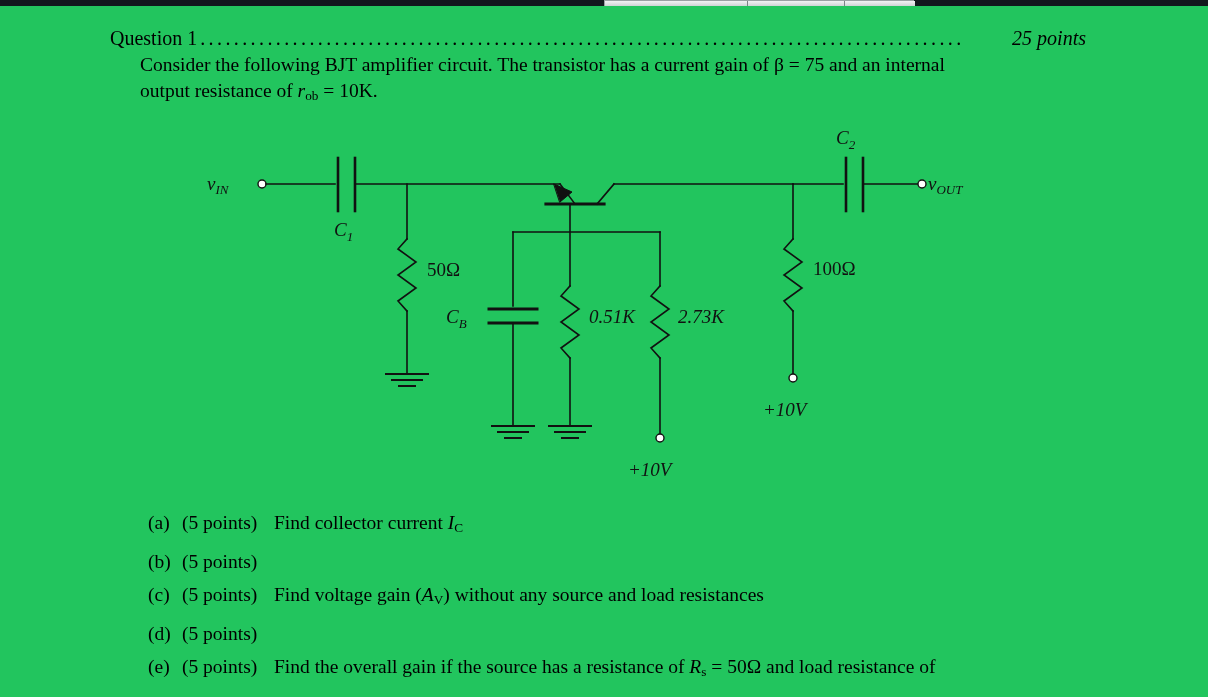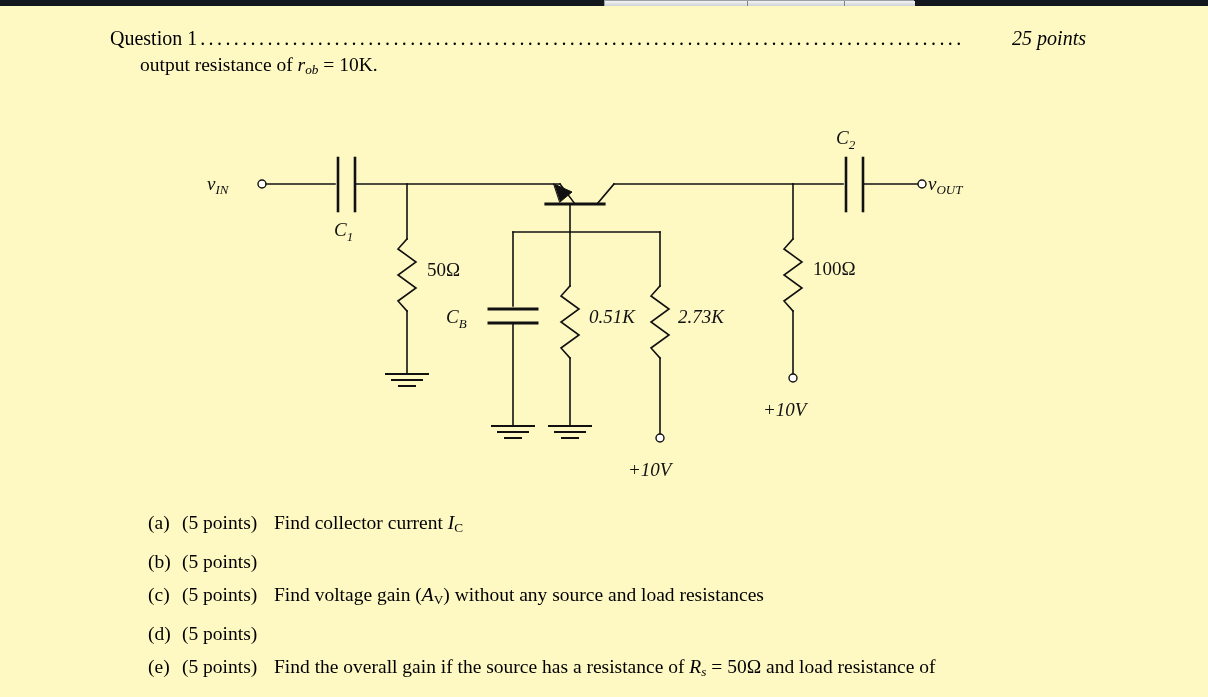--- a/index.html
+++ b/index.html
@@ -47,21 +47,21 @@
     left: 2px; top: 6px;
     width: 1px; height: 691px;
     background: #3a3a3a;
   }
 
   
   #page {
     position: absolute;
     left: 0; top: 6px;
     width: 1208px; height: 691px;
-    background: #fef9c3;
+    background: #22c55e;
   }
 
   .q-header {
     position: absolute;
     left: 110px; top: 20px;
     width: 976px;
     font-size: 20px;
     line-height: 24px;
     display: flex;
     align-items: baseline;
@@ -90,21 +90,20 @@
     font-size: 19.5px;
     line-height: 25.5px;
     text-align: justify;
   }
   .q-body .ln2 { display:block; }
 
   i.m { font-style: italic; }
   .sub {
     font-size: 0.68em;
     vertical-align: -0.26em;
-    font-style: italic;
   }
   .subU {
     font-size: 0.68em;
     vertical-align: -0.26em;
   }
 
   
   #circuit {
     position: absolute;
     left: 0px; top: 110px;
@@ -159,20 +158,21 @@
 
 <div id="page">
 
   <div class="q-header">
     <span class="q-title">Question 1</span>
     <span class="leader">........................................................................................................</span>
     <span class="q-points">25 points</span>
   </div>
 
   <div class="q-body">
+    <span>Consider the following BJT amplifier circuit. The transistor has a current gain of β = 75 and an internal</span>
     <span class="ln2">
       <span>output resistance of </span><i class="m">r</i><span class="sub">ob</span><span> = 10K.</span>
     </span>
   </div>
 
   <div id="circuit">
     <svg width="1208" height="380" viewBox="0 0 1208 380" xmlns="http://www.w3.org/2000/svg">
       <g fill="none" stroke="#111111" stroke-width="1.6" stroke-linecap="square">
 
         <circle cx="262" cy="68" r="4" fill="#ffffff" stroke="#111111" stroke-width="1.4"></circle>

